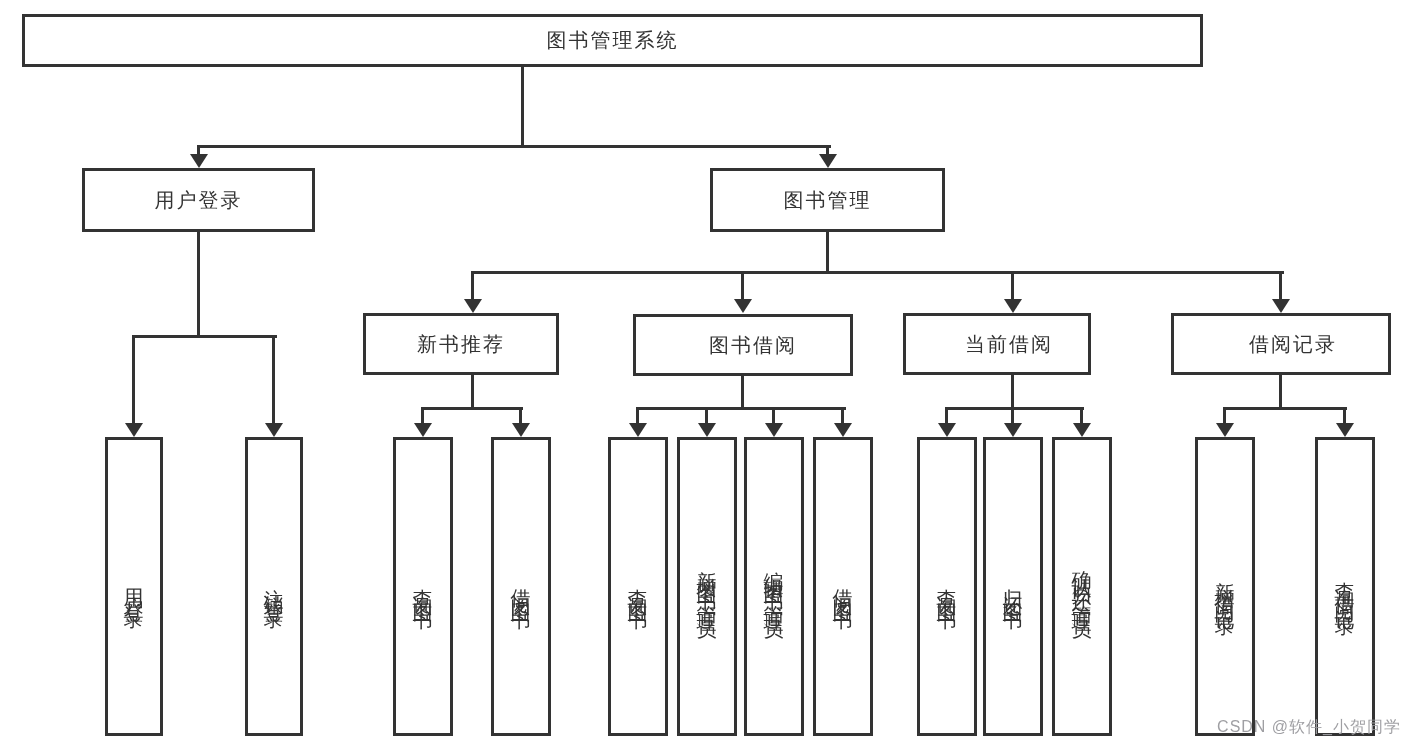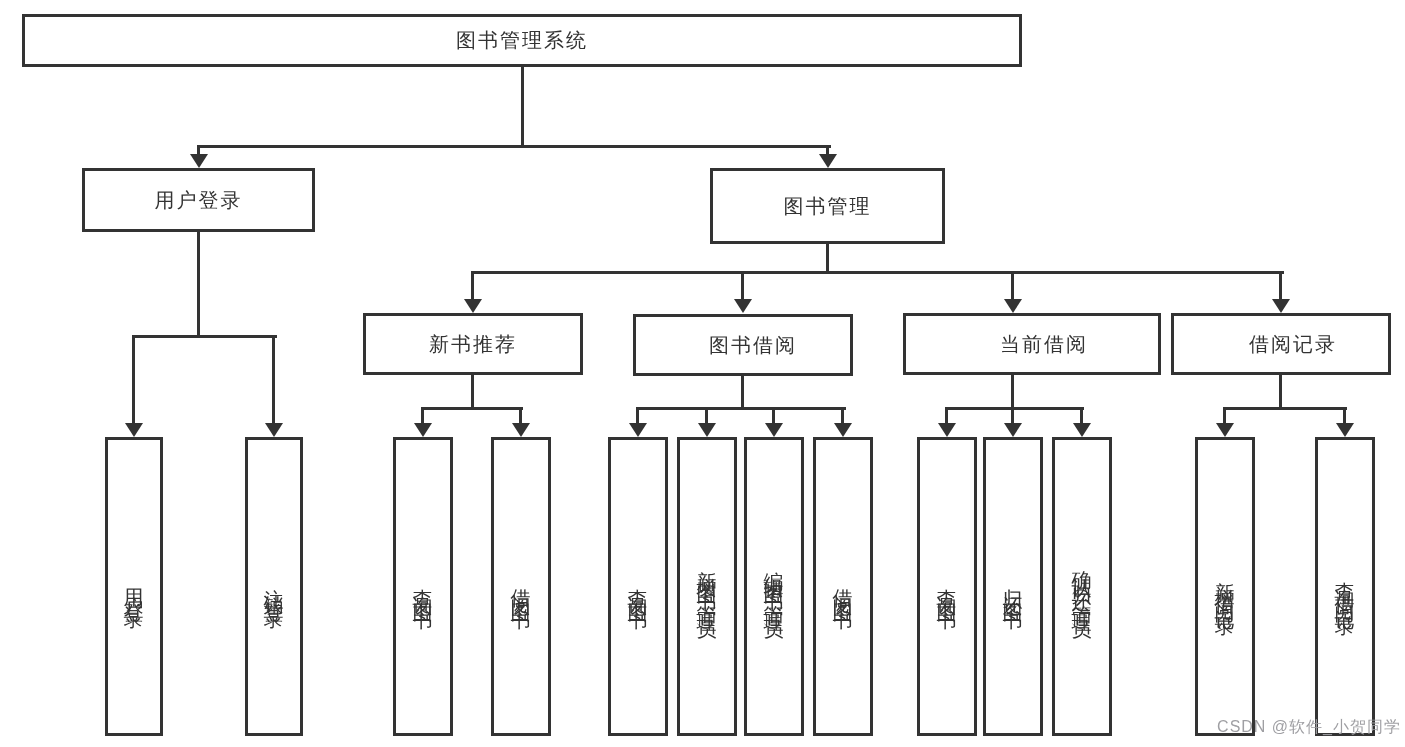--- a/index.html
+++ b/index.html
@@ -27,45 +27,45 @@
   .watermark {
     position:absolute; top:717px; right:4px; font-size:16px;
     color:#9f9fa3; letter-spacing:1px; z-index:3;
   }
 </style>
 </head>
 <body>
 
 <div class="canvas">
 
-  <div class="node" style="left:22px; top:14px; width:1000px; height:53px;">图书管理系统</div>
+  <div class="node" style="left:22px; top:14px; width:1181px; height:53px;">图书管理系统</div>
 
   <div class="line v" style="left:521px; top:67px; height:78px;"></div>
   <div class="line h" style="left:197px; top:145px; width:634px;"></div>
   <div class="arrow" style="left:197px; top:148px; height:6px;"></div>
   <div class="arrow" style="left:826px; top:148px; height:6px;"></div>
 
   <div class="node" style="left:82px; top:168px; width:233px; height:64px;">用户登录</div>
-  <div class="node" style="left:710px; top:168px; width:235px; height:76px;">图书管理</div>
+  <div class="node" style="left:710px; top:168px; width:235px; height:64px;">图书管理</div>
 
   <div class="line v" style="left:197px; top:230px; height:105px;"></div>
   <div class="line h" style="left:132px; top:335px; width:145px;"></div>
   <div class="arrow" style="left:132px; top:338px; height:85px;"></div>
   <div class="arrow" style="left:272px; top:338px; height:85px;"></div>
 
   <div class="line v" style="left:826px; top:230px; height:44px;"></div>
   <div class="line h" style="left:471px; top:271px; width:813px;"></div>
   <div class="arrow" style="left:471px; top:274px; height:25px;"></div>
   <div class="arrow" style="left:741px; top:274px; height:25px;"></div>
   <div class="arrow" style="left:1011px; top:274px; height:25px;"></div>
   <div class="arrow" style="left:1279px; top:274px; height:25px;"></div>
 
-  <div class="node" style="left:363px; top:313px; width:220px; height:62px;text-align:right;">新书推荐</div>
+  <div class="node" style="left:363px; top:313px; width:196px; height:62px;text-align:right;">新书推荐</div>
   <div class="node" style="left:633px; top:314px; width:220px; height:62px;padding-left:20px;">图书借阅</div>
-  <div class="node" style="left:903px; top:313px; width:258px; height:62px;padding-left:24px;">当前借阅</div>
+  <div class="node" style="left:903px; top:313px; width:188px; height:62px;padding-left:24px;">当前借阅</div>
   <div class="node" style="left:1171px; top:313px; width:220px; height:62px;padding-left:24px;">借阅记录</div>
 
   <div class="line v" style="left:471px; top:373px; height:37px;"></div>
   <div class="line h" style="left:421px; top:407px; width:102px;"></div>
   <div class="arrow" style="left:421px; top:410px; height:13px;"></div>
   <div class="arrow" style="left:519px; top:410px; height:13px;"></div>
 
   <div class="line v" style="left:741px; top:373px; height:37px;"></div>
   <div class="line h" style="left:636px; top:407px; width:210px;"></div>
   <div class="arrow" style="left:636px; top:410px; height:13px;"></div>

